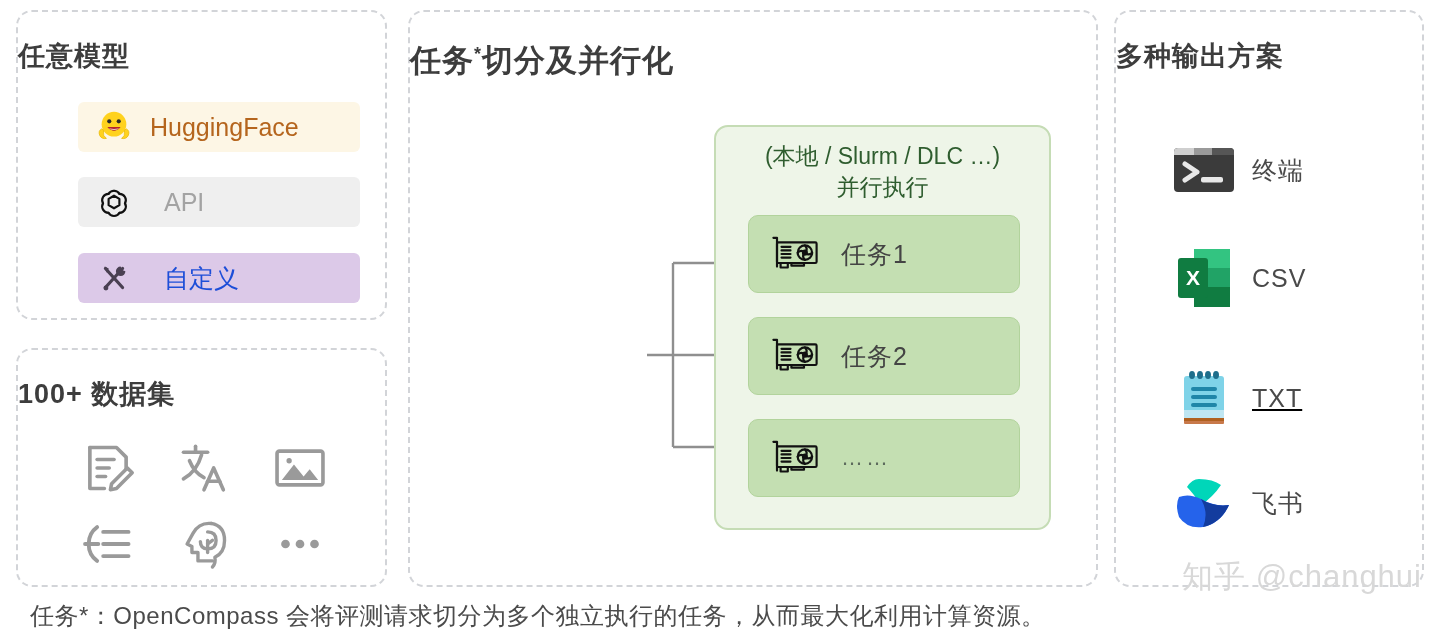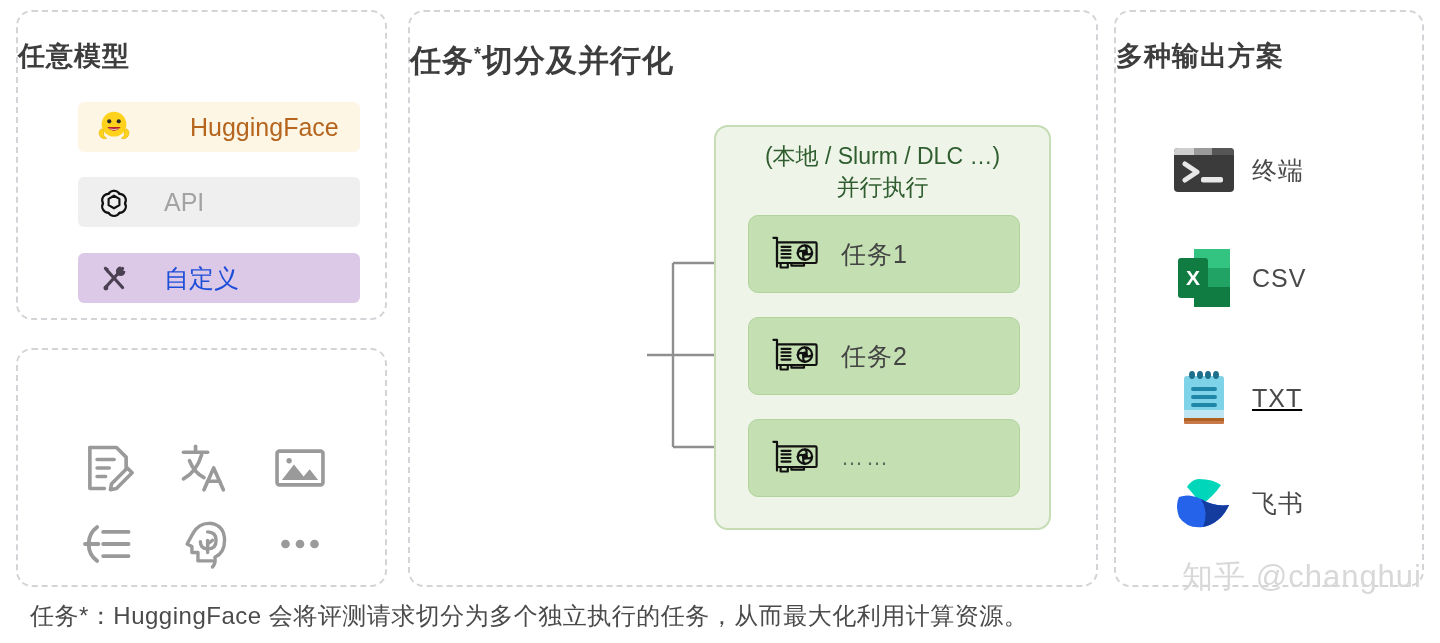--- a/index.html
+++ b/index.html
@@ -41,21 +41,21 @@
     position: absolute;
     left: 60px; width: 282px; height: 50px;
     border-radius: 6px;
     display: flex; align-items: center;
   }
   .model-row .m-icon {
     width: 72px; display: flex; align-items: center; justify-content: center;
     flex: 0 0 72px;
   }
   .model-row .m-label { font-size: 25px; }
-  #model-row-0 { top: 90px;  background: #fdf6e5; gap: 40px; }
+  #model-row-0 { top: 90px;  background: #fdf6e5; }
   #model-row-0 .m-label { color: #b5651d; }
   #model-row-1 { top: 165px; background: #efefef; }
   #model-row-1 .m-label { color: #a3a3a3; padding-left: 14px; }
   #model-row-2 { top: 241px; background: #dcc9e8; }
   #model-row-2 .m-label { color: #1d4ed8; padding-left: 14px; }
 
   
   .ds-grid {
     position: absolute; left: 42px; top: 80px;
     width: 288px;
@@ -172,20 +172,21 @@
           <path d="M27 8 a5 5 0 1 0 5 5 l-3.5 -1.5 Z" fill="#4a4052"></path>
           <circle cx="11.5" cy="30.5" r="2.6" fill="#4a4052"></circle>
           <path d="M10 8 l4.5 2 l-2 4.5 Z" fill="#4a4052"></path>
         </svg>
       </span>
       <span class="m-label">自定义</span>
     </div>
   </div>
 
   <div class="panel" id="panel-datasets">
+    <div class="panel-title">100+ 数据集</div>
 
     <div class="ds-grid">
       <div class="ds-cell">
         <svg width="58" height="58" viewBox="0 0 48 48">
           <g fill="none" stroke="#9a9a9a" stroke-width="3" stroke-linecap="round" stroke-linejoin="round">
             <path d="M9 7 h22 l8 8 v10"></path>
             <path d="M9 7 v34 h12"></path>
             <path d="M15 17 h14"></path>
               <path d="M15 24 h10"></path>
               <path d="M15 31 h7"></path>
@@ -405,16 +406,16 @@
         <svg width="62" height="56" viewBox="0 0 62 56">
           <path d="M26 4 q14 0 22 6 q-8 12 -20 20 q-8 -12 -14 -18 Q19 4 26 4 Z" fill="#00d6b9"></path>
           <path d="M6 22 q10 -4 22 2 q14 8 28 6 q-8 18 -26 22 q-16 2 -24 -10 Q2 30 6 22 Z" fill="#2563eb"></path>
           <path d="M28 24 q12 8 28 6 q-8 18 -26 22 q6 -14 -2 -28 Z" fill="#133c9e"></path>
         </svg>
       </span>
       <span class="o-label">飞书</span>
     </div>
   </div>
 
-  <div id="caption">任务*：HuggingFace 会将评测请求切分为多个独立执行的任务，从而最大化利用计算资源。</div>
+  <div id="caption">任务*：OpenCompass 会将评测请求切分为多个独立执行的任务，从而最大化利用计算资源。</div>
   <div id="watermark">知乎 @changhui</div>
 
 </div>
 
 </body></html>

